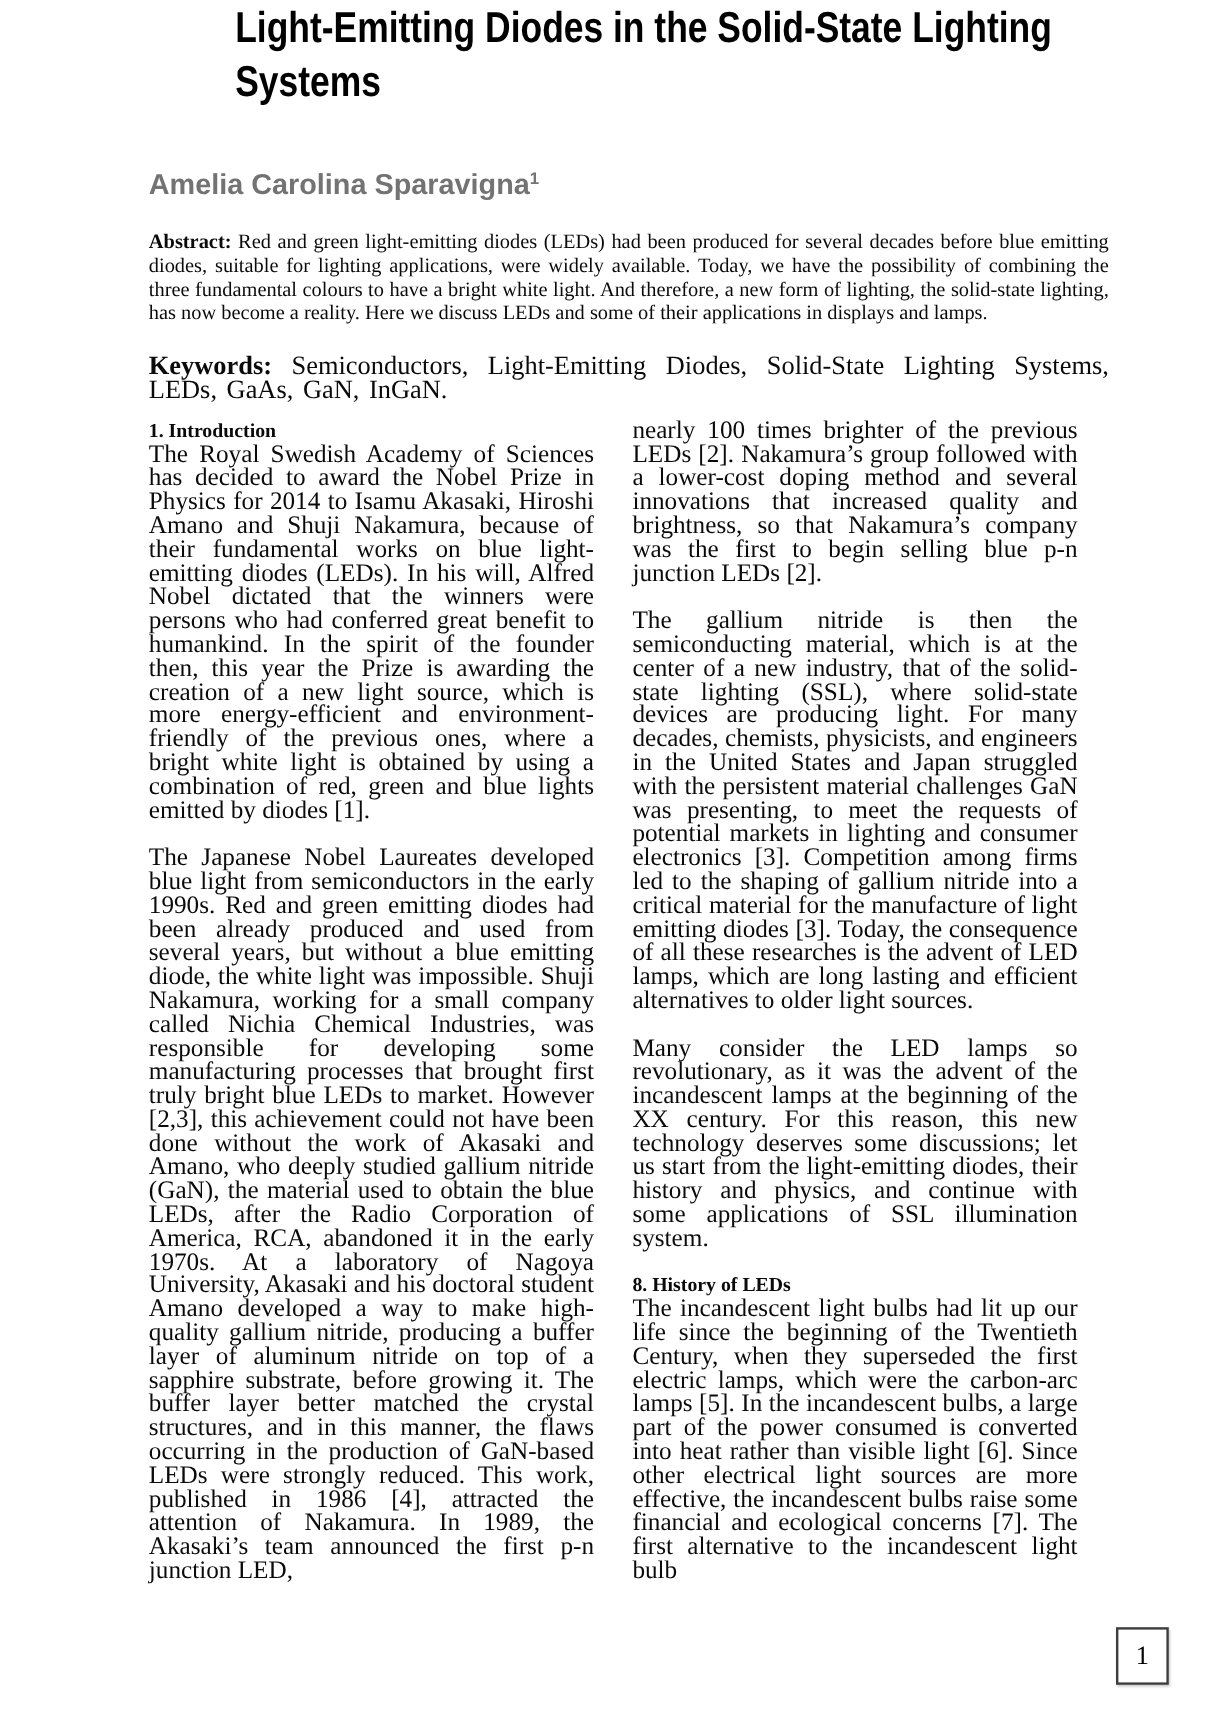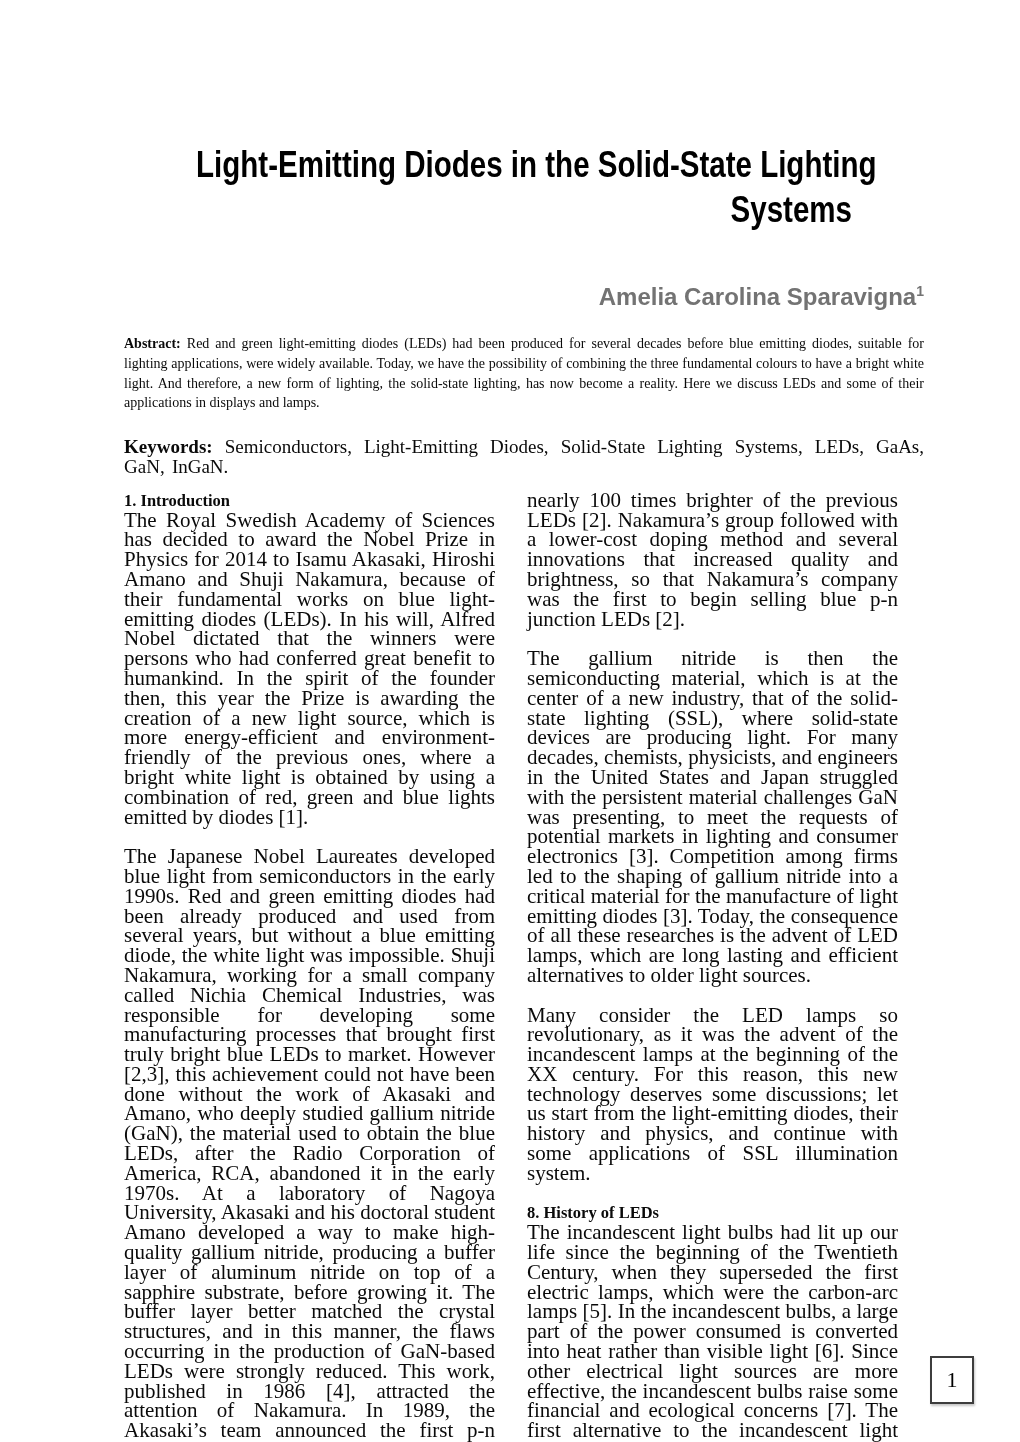--- a/index.html
+++ b/index.html
@@ -15,21 +15,21 @@
     position: relative;
     width: 1020px; height: 1442px;
     background: #ffffff;
   }
   .content {
     position: absolute;
     left: 124px; top: 0;
     width: 800px;
   }
   
-  .title-block { margin-top: 142px; text-align: right; }
+  .title-block { text-align: left; }
   .title {
     font-family: "Liberation Sans", sans-serif;
     font-weight: bold;
     font-size: 36px;
     line-height: 45px;
     color: #000;
     transform: scaleX(0.82);
     transform-origin: 50% 50%;
   }
   .title-line { display: block; white-space: nowrap; }
@@ -50,28 +50,28 @@
   .sup-sans {
     font-family: "Liberation Sans", sans-serif;
     font-weight: bold;
     font-size: 12px;
     vertical-align: super;
     line-height: 0;
   }
   
   .abstract {
     margin-top: 22px;
-    font-size: 14px;
+    font-size: 17px;
     line-height: 19.8px;
     text-align: justify;
   }
   .abstract .lead-label, .keywords .lead-label { font-weight: bold; }
   .keywords {
     margin-top: 24px;
-    font-size: 19px;
+    font-size: 22px;
     line-height: 19.8px;
     text-align: justify;
     word-spacing: 2.5px;
   }
   
   .columns {
     margin-top: 14px;
     display: flex;
     gap: 32px;
   }

